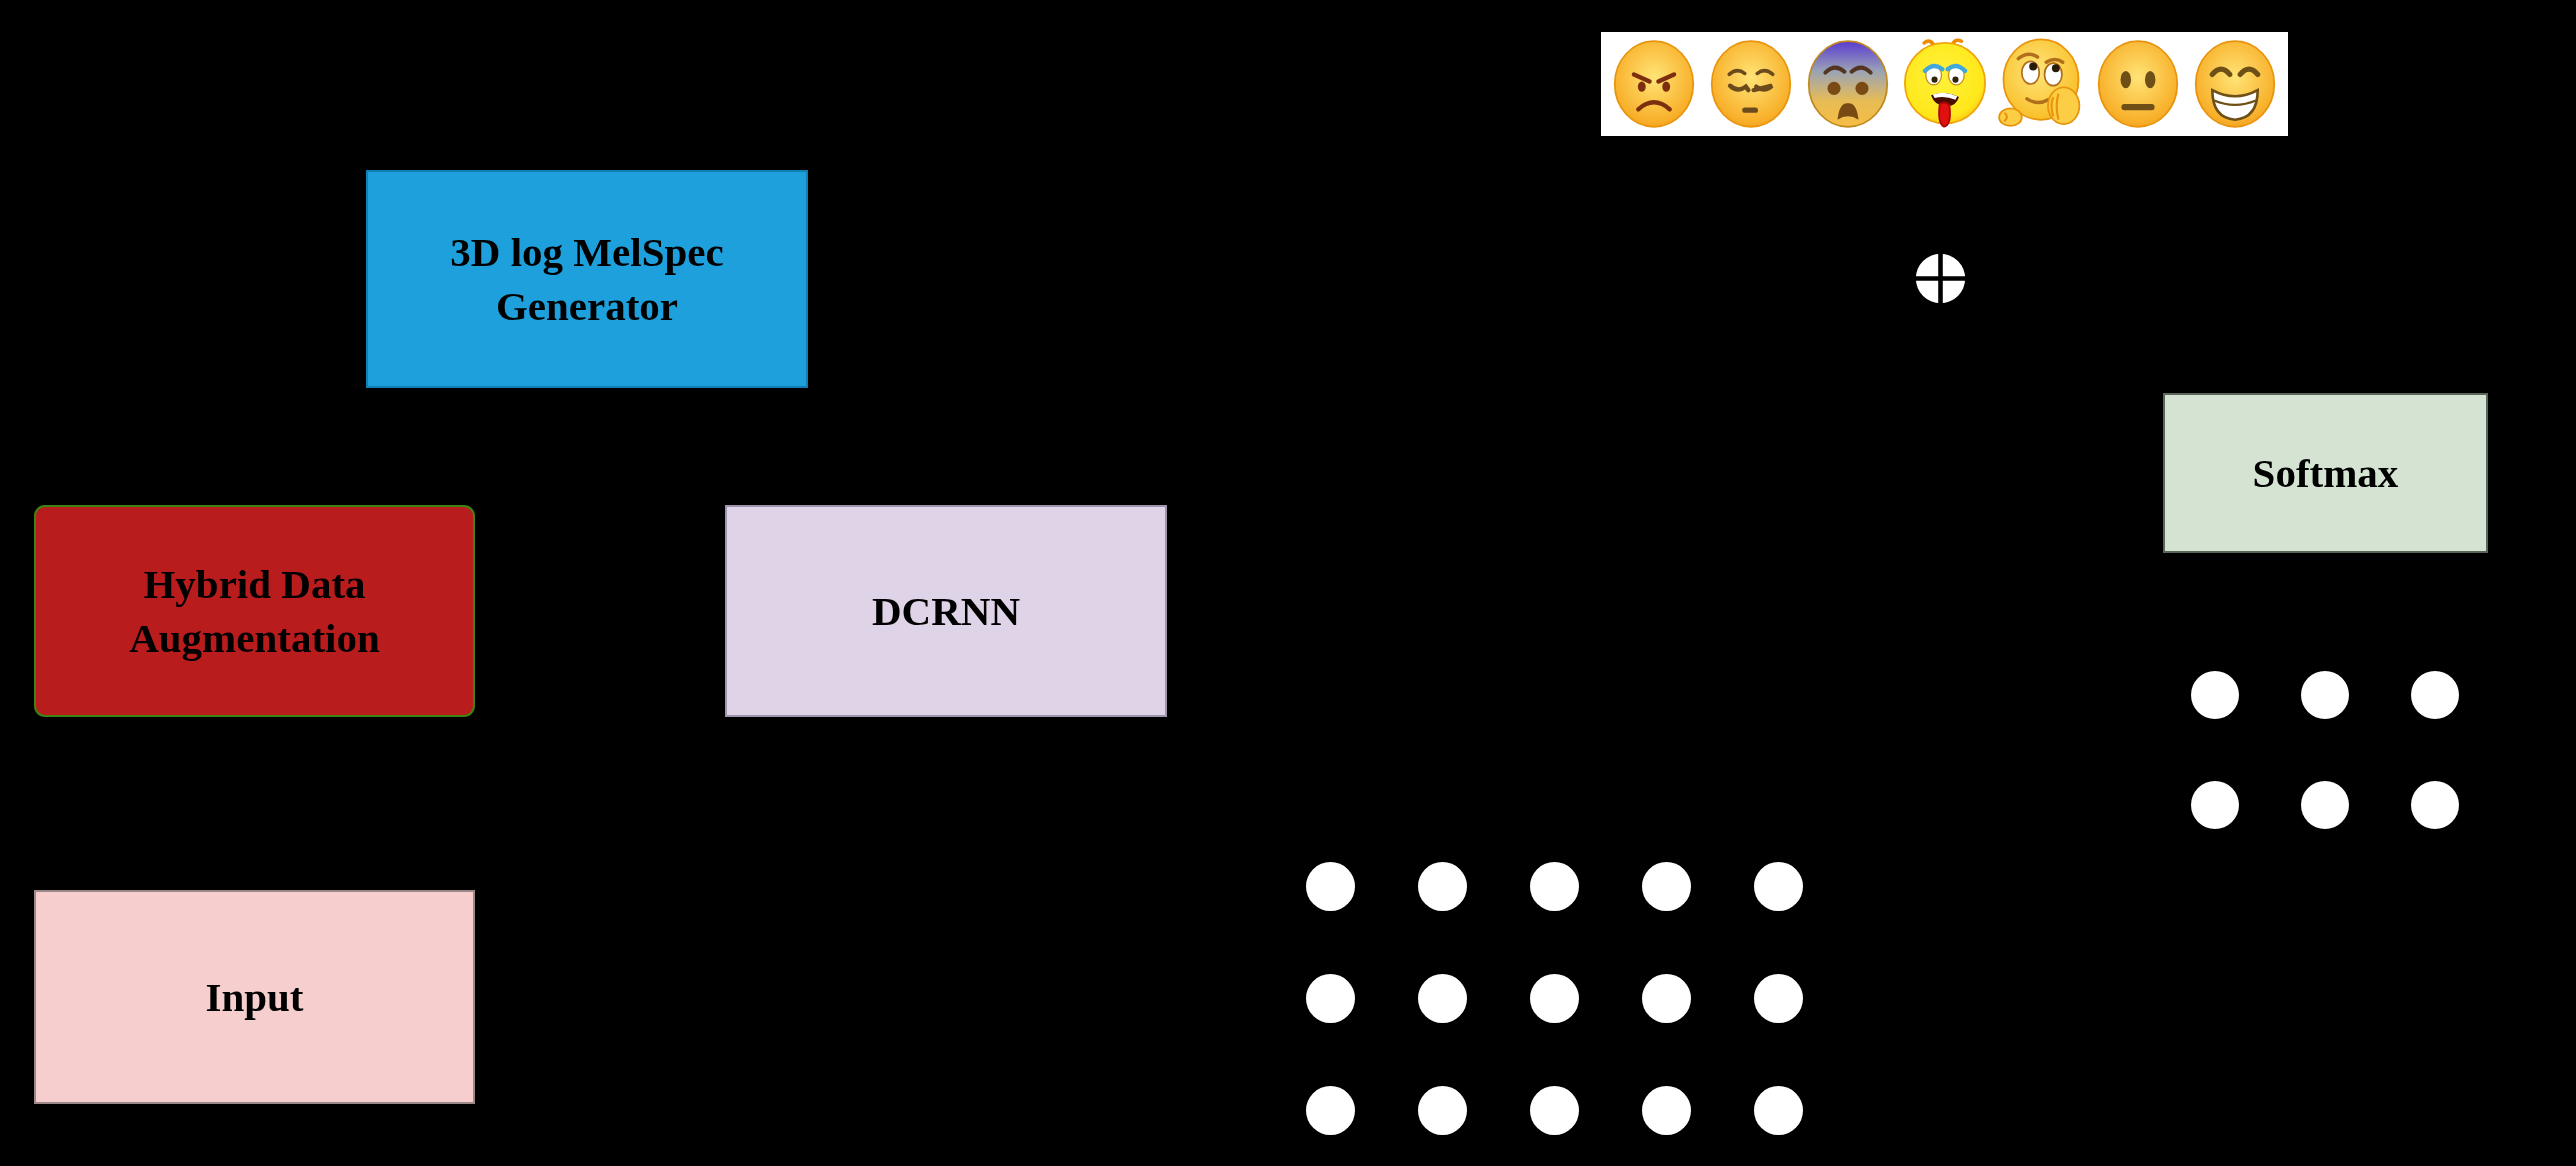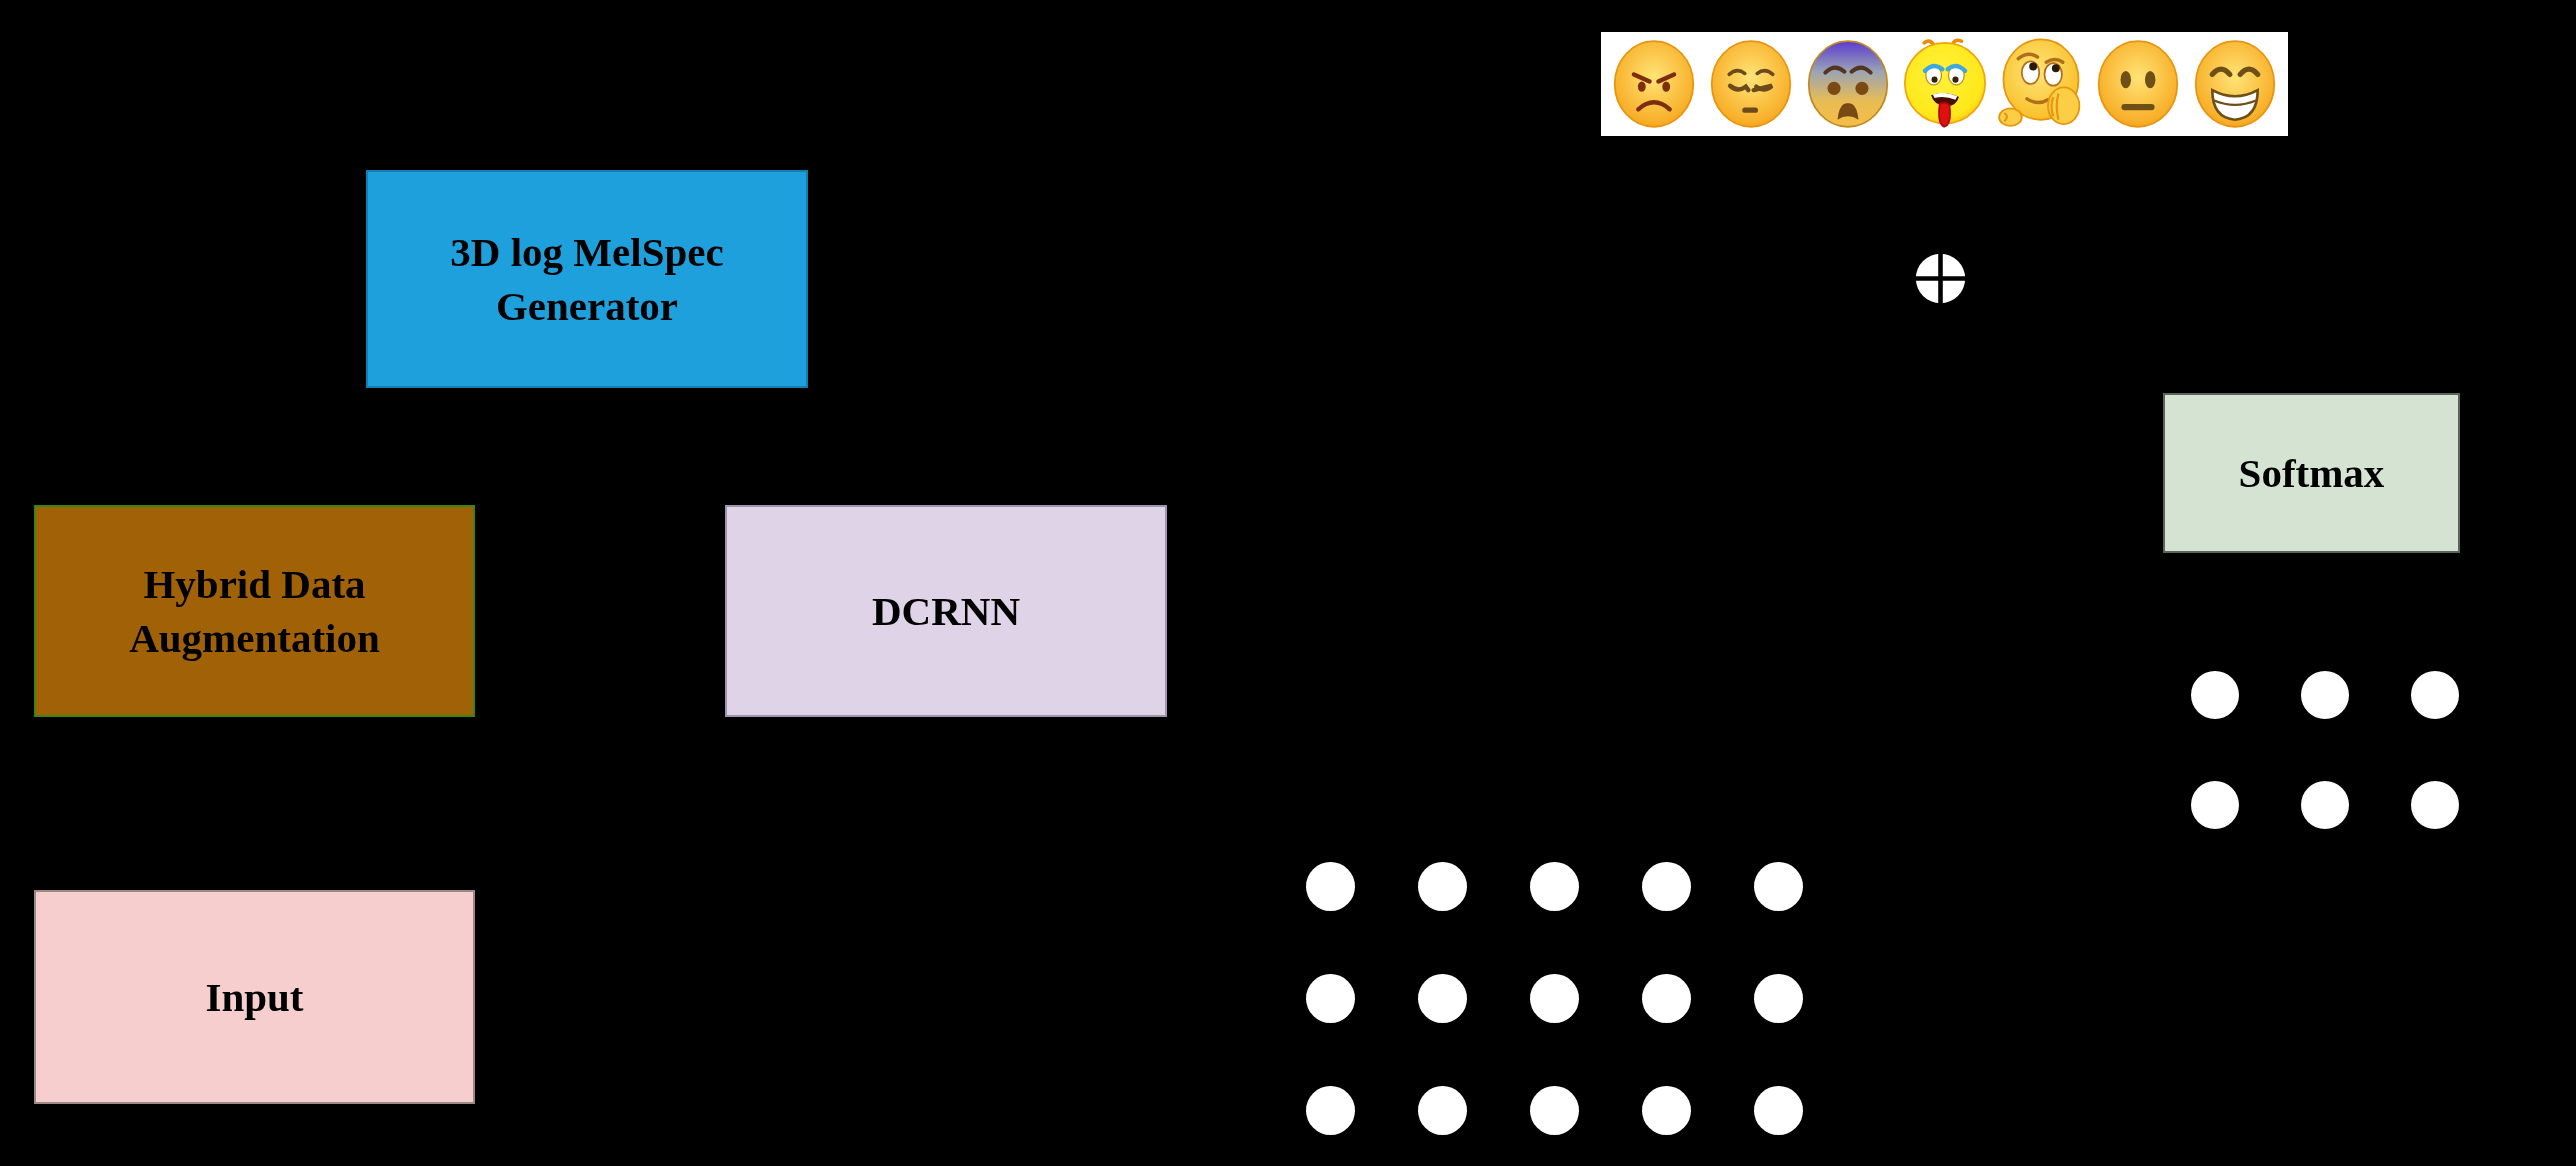--- a/index.html
+++ b/index.html
@@ -9,21 +9,21 @@
   
   .box{position:absolute;display:flex;flex-direction:column;align-items:center;justify-content:center;
        box-sizing:border-box;text-align:right;color:#000;font-weight:bold;font-size:41px;line-height:1.32;}
   .box span{display:block;}
   #box-melspec  {left:366px; top:170px; width:442px; height:218px; border:2.8px solid #0f7fb4;}
   #box-hybrid   {left:34px;  top:505px; width:441px; height:212px; border:2.8px solid #3f8312;}
   #box-input    {left:34px;  top:890px; width:441px; height:214px; border:2.8px solid #9b8888;}
   #box-dcrnn    {left:725px; top:505px; width:442px; height:212px; border:2.8px solid #9f93ad;}
   #box-attention{left:697px; top:891px; width:442px; height:213px; border:2.8px solid #8a7d10;}
   #box-center   {left:1389px;top:393px; width:325px; height:160px; border:2.8px solid #47525e;}
-  #box-softmax  {left:2163px;top:393px; width:297px; height:160px; border:2.8px solid #5a665a;}
+  #box-softmax  {left:2163px;top:393px; width:325px; height:160px; border:2.8px solid #5a665a;}
 
   
   #emotion-strip{position:absolute;left:1601px;top:32px;width:687px;height:104px;
                  display:flex;align-items:center;justify-content:space-evenly;}
   #emotion-strip .emo{width:88px;height:96px;display:flex;align-items:center;justify-content:center;}
   #emotion-strip svg{display:block;}
 
   
   #fusion-add{position:absolute;left:1914px;top:252px;width:53px;height:53px;}
 
@@ -186,21 +186,21 @@
       <line x1="29" y1="1" x2="29" y2="57" stroke="#000000" stroke-width="5"></line>
       <line x1="1" y1="29" x2="57" y2="29" stroke="#000000" stroke-width="5"></line>
     </svg>
   </div>
 
   <div class="box" id="box-melspec" style="background-color: rgb(30, 160, 220);">
     <span>3D log MelSpec</span>
     <span>Generator</span>
   </div>
 
-  <div class="box" id="box-hybrid" style="background-color: #a16207;">
+  <div class="box" id="box-hybrid" style="background-color: #b91c1c; border-radius: 11px;">
     <span>Hybrid Data</span>
     <span>Augmentation</span>
   </div>
 
   <div class="box" id="box-input" style="background-color: rgb(246, 206, 206);">
     <span>Input</span>
   </div>
 
   <div class="box" id="box-dcrnn" style="background-color: rgb(223, 211, 231);">
     <span>DCRNN</span>

